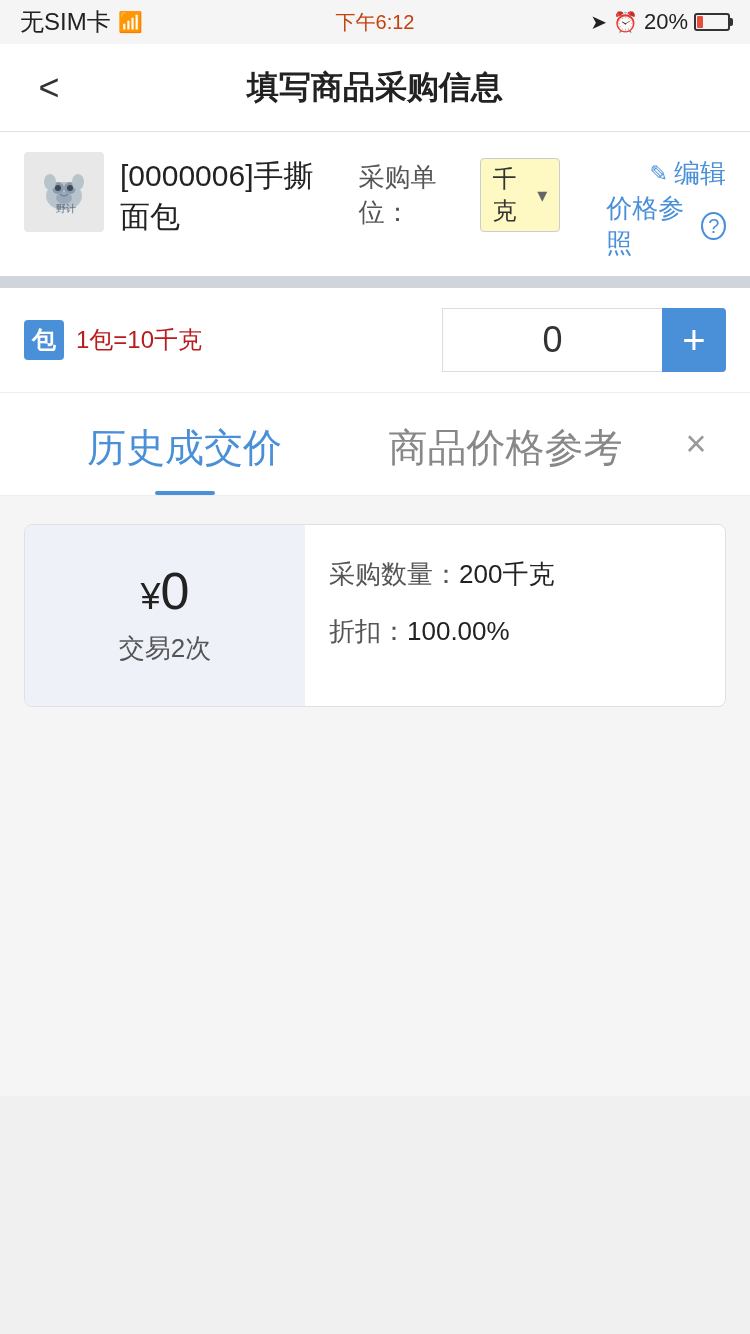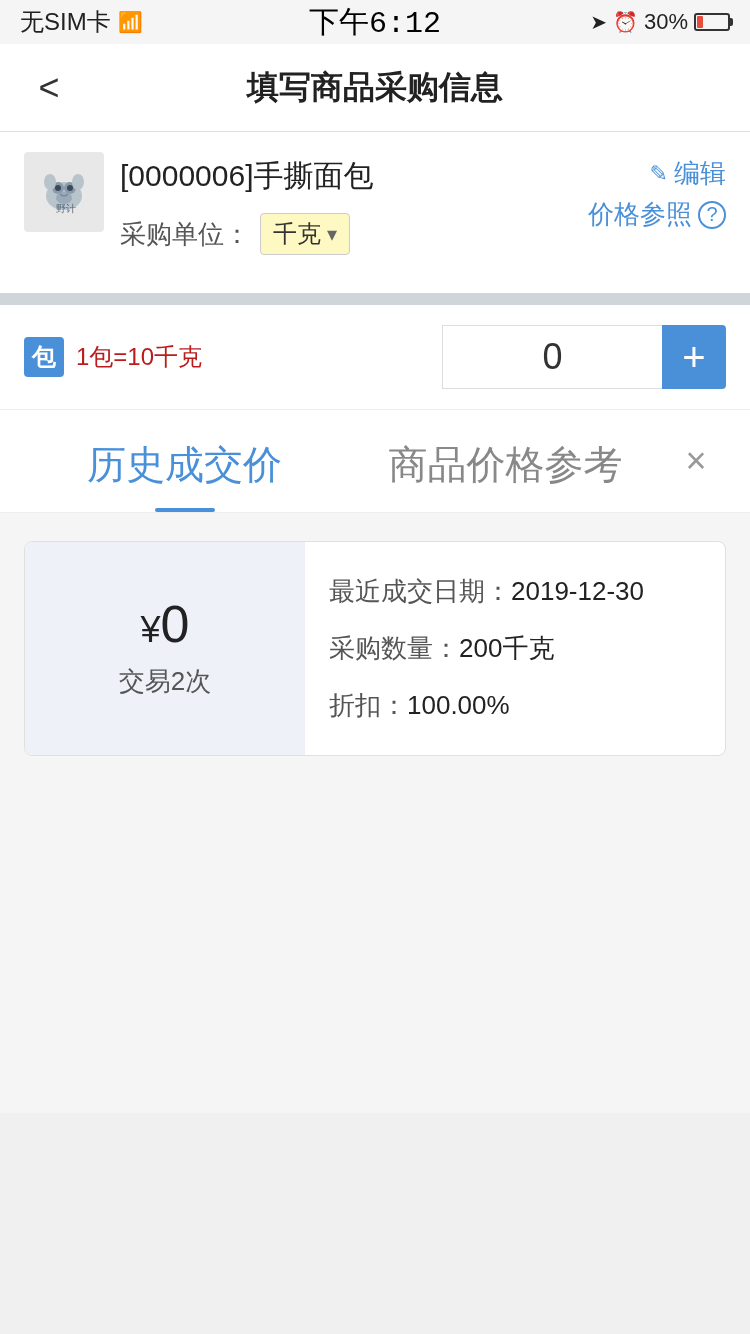--- a/index.html
+++ b/index.html
@@ -27,27 +27,26 @@
       align-items: center;
       gap: 8px;
       font-size: 24px;
       color: #222;
       font-weight: 500;
     }
     .status-left .wifi-icon {
       font-size: 20px;
     }
     .status-center {
-      font-size: 30px;
+      font-size: 20px;
       font-weight: 500;
-      color: #000000;
+      color: #c2410c;
       position: absolute;
       left: 50%;
       transform: translateX(-50%);
-      font-family: Liberation Mono, monospace;
     }
     .status-right {
       display: flex;
       align-items: center;
       gap: 6px;
       font-size: 22px;
       color: #222;
     }
     .battery-container {
       display: flex;
@@ -138,21 +137,21 @@
       border-radius: 4px;
       display: flex;
       align-items: center;
       justify-content: center;
       color: #c2410c;
       font-size: 28px;
       flex-shrink: 0;
     }
     .product-info {
       display: flex;
-      flex-direction: column;
+      flex-direction: row;
       justify-content: flex-start;
       gap: 16px;
     }
     .product-name {
       font-size: 30px;
       color: #222;
       font-weight: 500;
       padding-top: 4px;
     }
     .product-unit-row {
@@ -382,21 +381,21 @@
 
 <div class="status-bar">
   <div class="status-left">
     <span>无SIM卡</span>
     <span class="wifi-icon">📶</span>
   </div>
   <div class="status-center">下午6:12</div>
   <div class="status-right">
     <span style="font-size:20px;">➤</span>
     <span style="font-size:20px;">⏰</span>
-    <span>30%</span>
+    <span>20%</span>
     <div class="battery-container">
       <div class="battery-icon">
         <div class="battery-fill"></div>
       </div>
     </div>
   </div>
 </div>
 
 <div class="nav-bar">
   <div class="nav-back">
@@ -482,23 +481,20 @@
   <div class="price-card-section">
     <div class="price-card">
       <div class="price-card-left">
         <div class="price-amount">
           <span class="currency">¥</span><span>0</span>
         </div>
         <div class="price-trades">交易2次</div>
       </div>
       <div class="price-card-right">
         <div class="price-detail-row">
-          <span class="price-detail-label">最近成交日期：</span><span class="price-detail-value">2019-12-30</span>
-        </div>
-        <div class="price-detail-row">
           <span class="price-detail-label">采购数量：</span><span class="price-detail-value">200千克</span>
         </div>
         <div class="price-detail-row">
           <span class="price-detail-label">折扣：</span><span class="price-detail-value">100.00%</span>
         </div>
       </div>
     </div>
   </div>
 </div>
 

